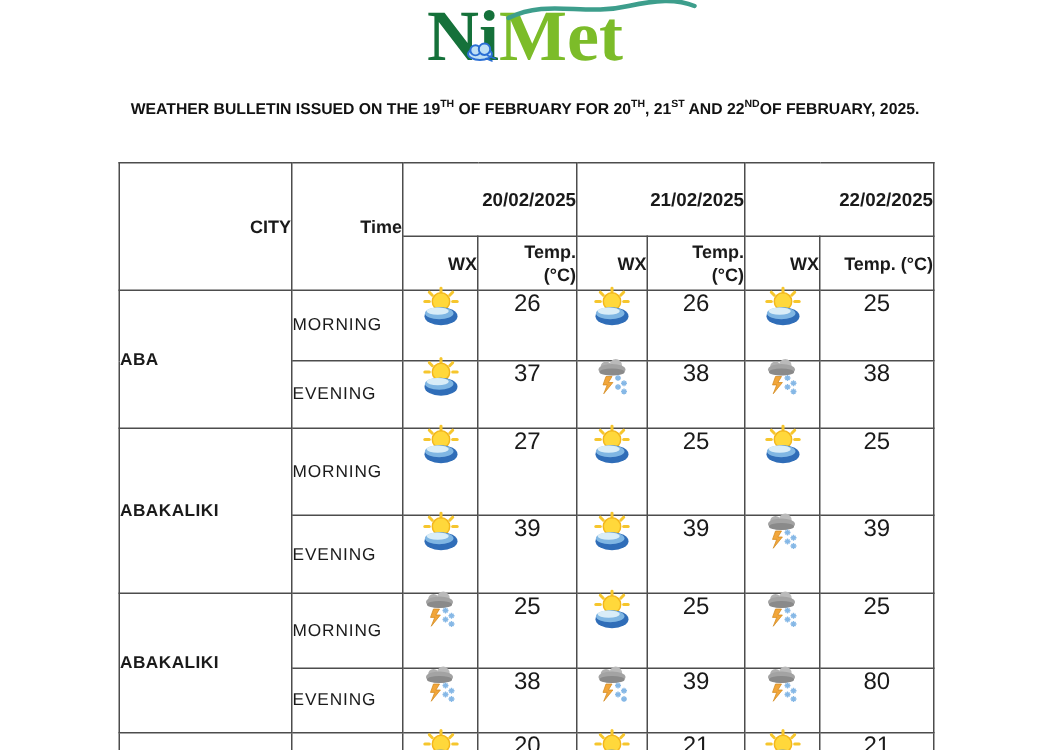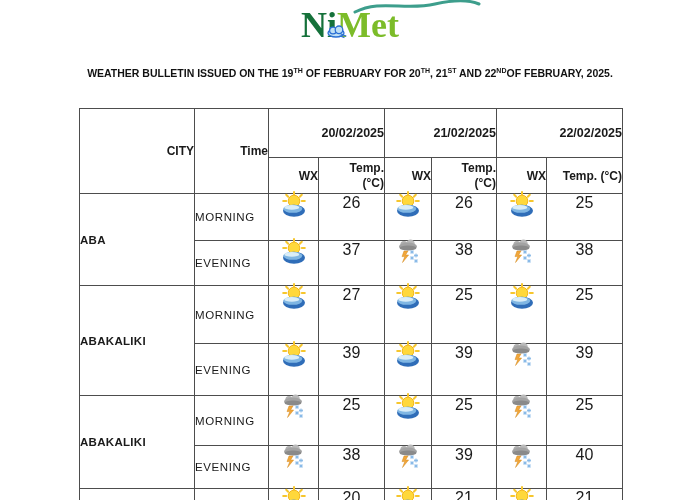--- a/index.html
+++ b/index.html
@@ -3,21 +3,21 @@
 <meta charset="utf-8">
 <style>
   html,body{margin:0;padding:0;}
   body{
     width:700px;height:500px;background:#ffffff;overflow:hidden;position:relative;
     font-family:"Liberation Sans",sans-serif;color:#1a1a1a;
   }
   
   .logo{position:absolute;top:2px;left:0;width:100%;text-align:center;}
   .brand{position:relative;display:inline-block;font-family:"Liberation Serif",serif;
-    font-weight:bold;font-size:36px;line-height:46px;}
+    font-weight:bold;font-size:48px;line-height:46px;}
   .brand .ni{color:#15713a;}
   .brand .met{color:#7cbc29;}
   .swoosh{position:absolute;left:52px;top:-4px;pointer-events:none;}
   .cloud-dot{position:absolute;left:25px;top:2px;}
   .logo-sub{font-family:"Liberation Serif",serif;font-weight:bold;font-size:9px;
     letter-spacing:0.6px;color:#2f9e4f;margin-top:0px;}
   
   .title{position:absolute;top:67px;left:0;width:100%;text-align:center;
     font-weight:bold;font-size:10.5px;color:#111;}
   .title sup{font-size:7px;line-height:0;}
@@ -315,21 +315,21 @@
             </svg></span></td>
         <td class="temp-cell">39</td>
         <td class="wx-cell"><span class="wx-icon"><svg width="25" height="26" viewBox="0 0 25 26">
               <circle cx="8" cy="6.6" r="3.6" fill="#b0b0b0"></circle>
               <circle cx="14.5" cy="5.6" r="4.2" fill="#bababa"></circle>
               <ellipse cx="12" cy="8.4" rx="9" ry="3.8" fill="#a3a3a3"></ellipse>
               <ellipse cx="12" cy="10" rx="8.4" ry="2.4" fill="#8a8a8a"></ellipse>
               <polygon points="8,13 12,13 9.6,17 12.6,17 6.5,24.5 8.8,18.6 6,18.6" fill="#f2a63a" stroke="#d28a1f" stroke-width="0.5"></polygon>
               <path d="M14 14h4M16 12v4M14.6 12.6l2.8 2.8M14.6 15.4l2.8-2.8M18 17.5h4M20 15.5v4M18.6 16.1l2.8 2.8M18.6 18.9l2.8-2.8M14 20h4M16 18v4M14.6 18.6l2.8 2.8M14.6 21.4l2.8-2.8M18 23h4M20 21v4M18.6 21.6l2.8 2.8M18.6 24.4l2.8-2.8" stroke="#86b8e6" stroke-width="0.9" fill="none"></path>
             </svg></span></td>
-        <td class="temp-cell">40</td>
+        <td class="temp-cell">80</td>
       </tr>
       <tr style="height: 40px;">
         <td rowspan="1" class="city-cell"></td>
         <td class="time-cell"></td>
         <td class="wx-cell"><span class="wx-icon"><svg width="30" height="28" viewBox="0 0 30 28">
               <g stroke="#f6c62d" stroke-width="2" stroke-linecap="round">
                 <line x1="15" y1="1" x2="15" y2="3.6"></line>
                 <line x1="7.2" y1="3.8" x2="9.2" y2="5.8"></line>
                 <line x1="22.8" y1="3.8" x2="20.8" y2="5.8"></line>
                 <line x1="4.2" y1="10" x2="7.2" y2="10"></line>

